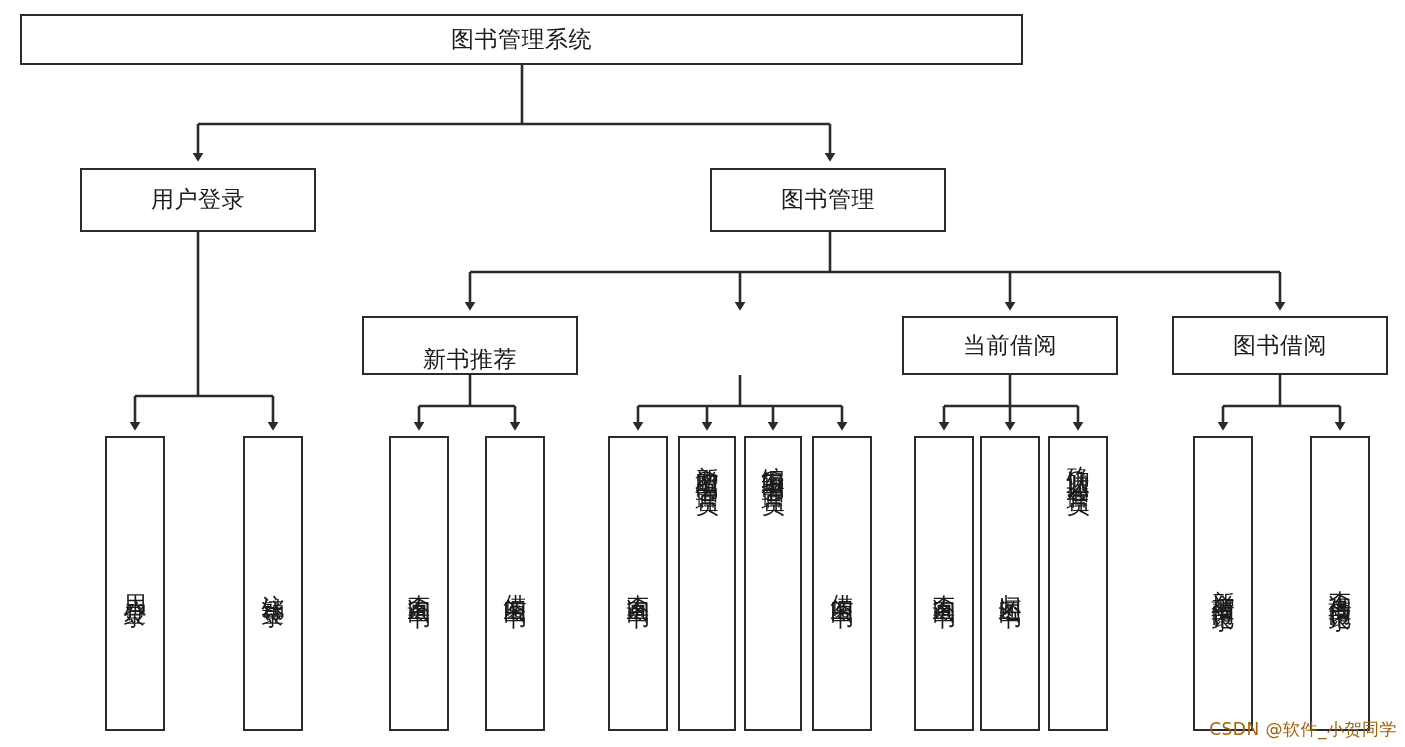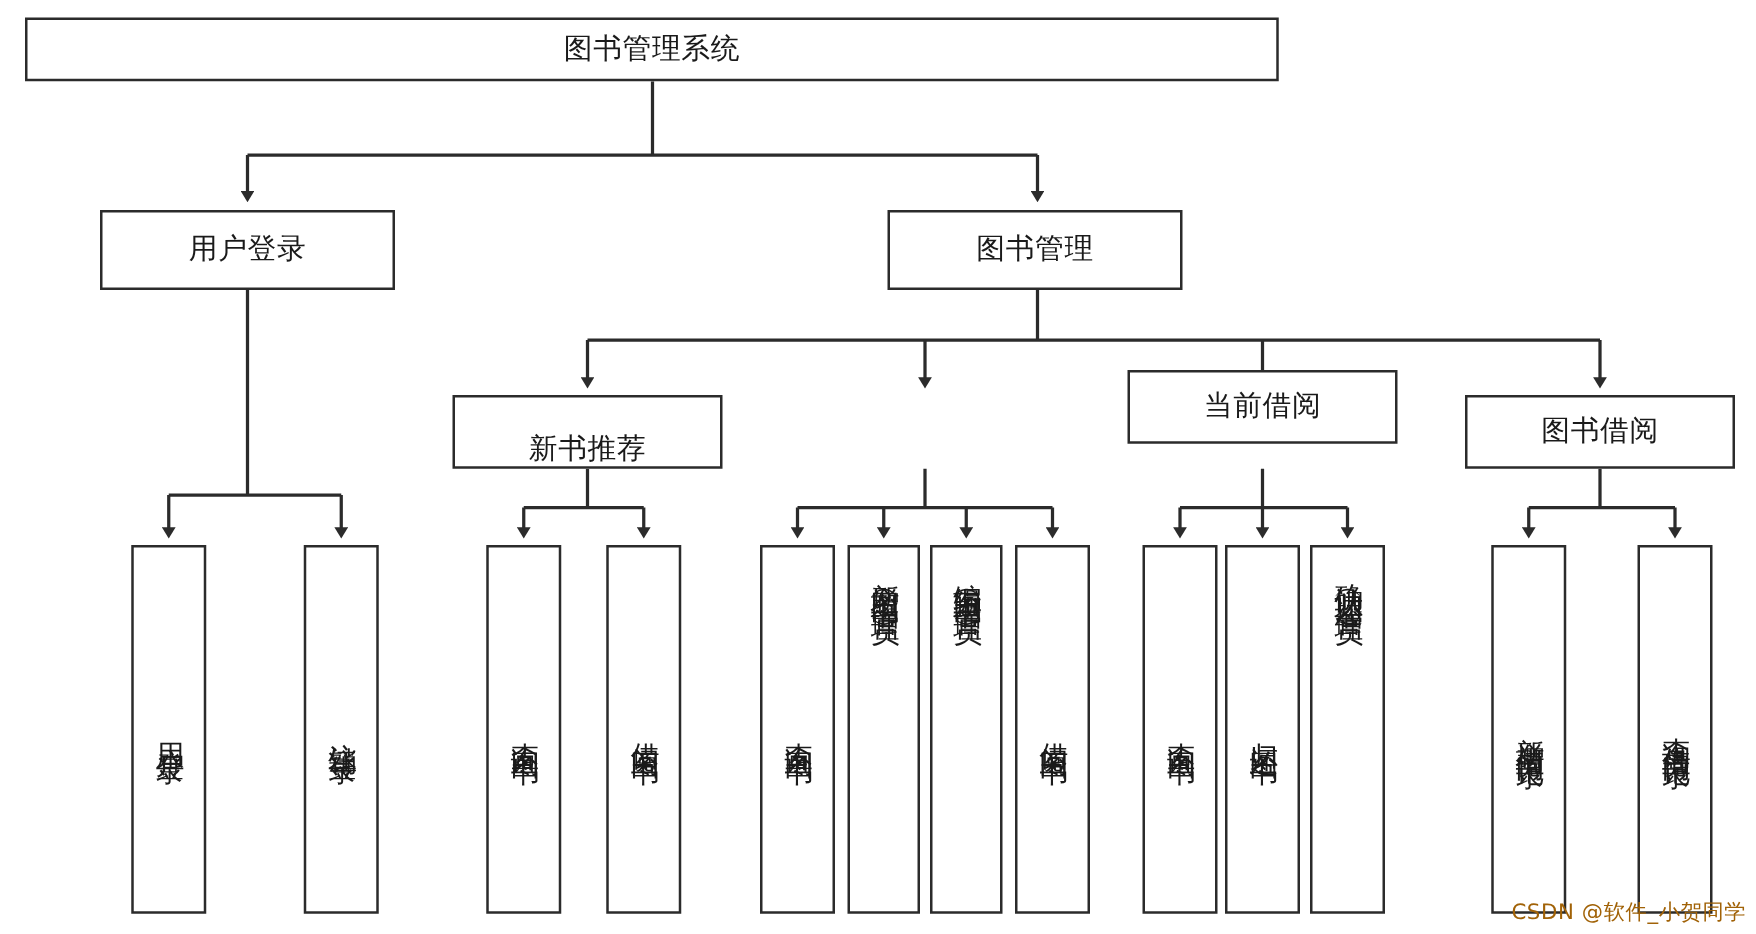--- a/index.html
+++ b/index.html
@@ -149,21 +149,21 @@
 
   <div class="node horiz" style="left:710px; top:168px; width:236px; height:64px;">
     <span class="lbl">图书管理</span>
   </div>
 
   <div class="node horiz" style="left:362px; top:316px; width:216px; height:59px;align-items:flex-end;">
     <span class="lbl">新书推荐</span>
   </div>
 
 
-  <div class="node horiz" style="left:902px; top:296px; width:216px; height:59px;">
+  <div class="node horiz" style="left:902px; top:316px; width:216px; height:59px;">
     <span class="lbl">当前借阅</span>
   </div>
 
   <div class="node horiz" style="left:1172px; top:316px; width:216px; height:59px;">
     <span class="lbl">图书借阅</span>
   </div>
 
   <div class="node vert mid" style="left:105px; top:436px; width:60px; height:295px;">
     <span class="lbl">用户登录</span>
   </div>

